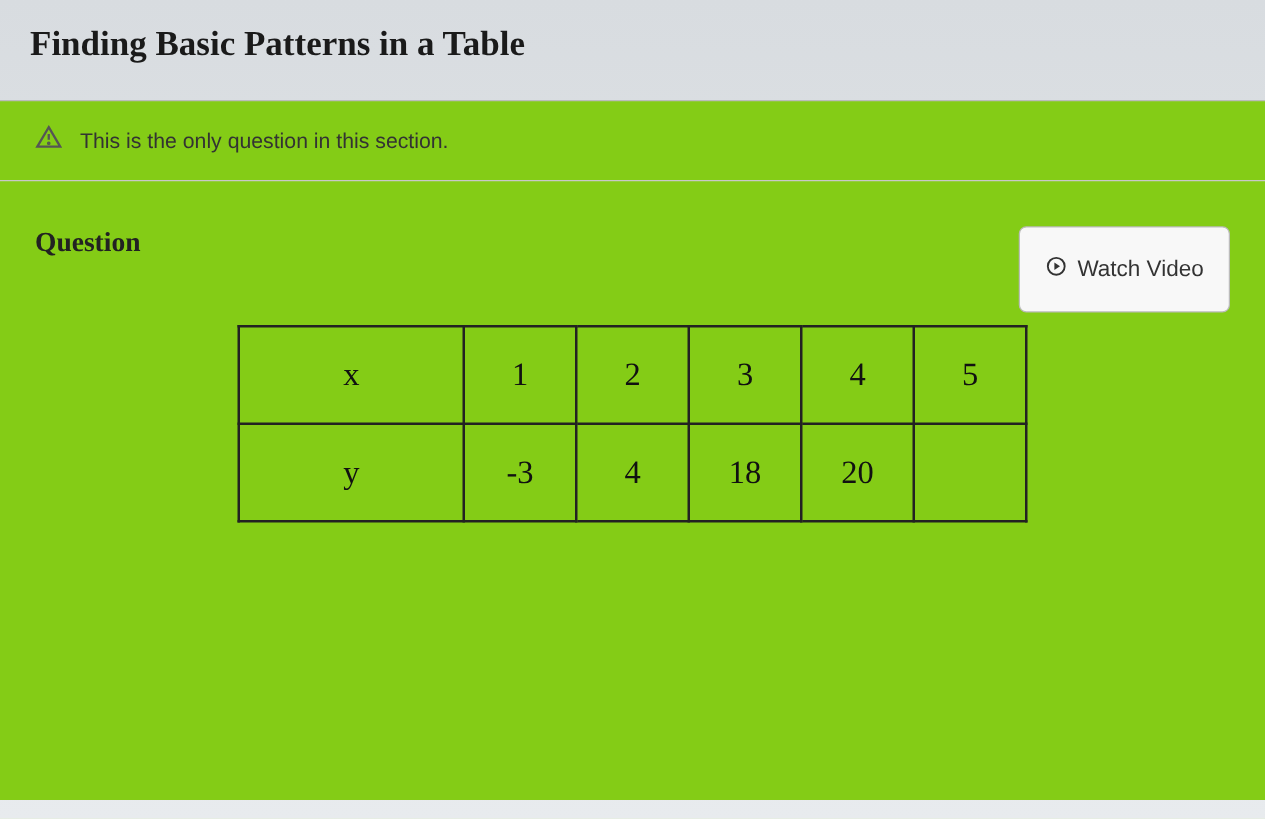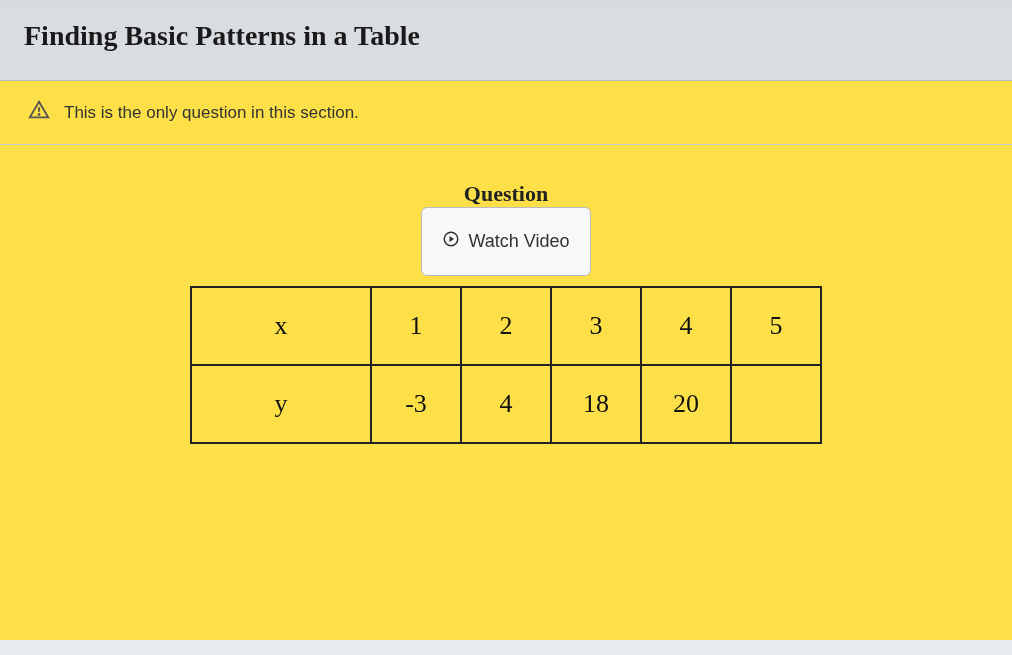--- a/index.html
+++ b/index.html
@@ -15,21 +15,21 @@
       overflow: hidden;
       color: #2a2a2a;
     }
     .page-title {
       font-size: 28px;
       font-weight: bold;
       padding: 20px 24px 28px 24px;
       color: #1a1a1a;
     }
     .content-panel {
-      background: #fde047;
+      background: #84cc16;
       border-top: 1px solid #bbb;
       min-height: 560px;
     }
     .notice-bar {
       display: flex;
       align-items: center;
       gap: 14px;
       padding: 18px 28px;
       border-bottom: 1px solid #c8c8c8;
       font-family: -apple-system, 'Helvetica Neue', Arial, sans-serif;
@@ -39,23 +39,21 @@
     .warning-icon svg {
       width: 22px;
       height: 22px;
       stroke: #555;
       fill: none;
       stroke-width: 2;
     }
     .question-header {
       display: flex;
       justify-content: space-between;
-      align-items: center;
       padding: 36px 28px 10px 28px;
-      flex-direction: column;
     }
     .question-label {
       font-family: Georgia, serif;
       font-size: 22px;
       font-weight: bold;
       color: #222;
     }
     .watch-video-btn {
       display: flex;
       align-items: center;

